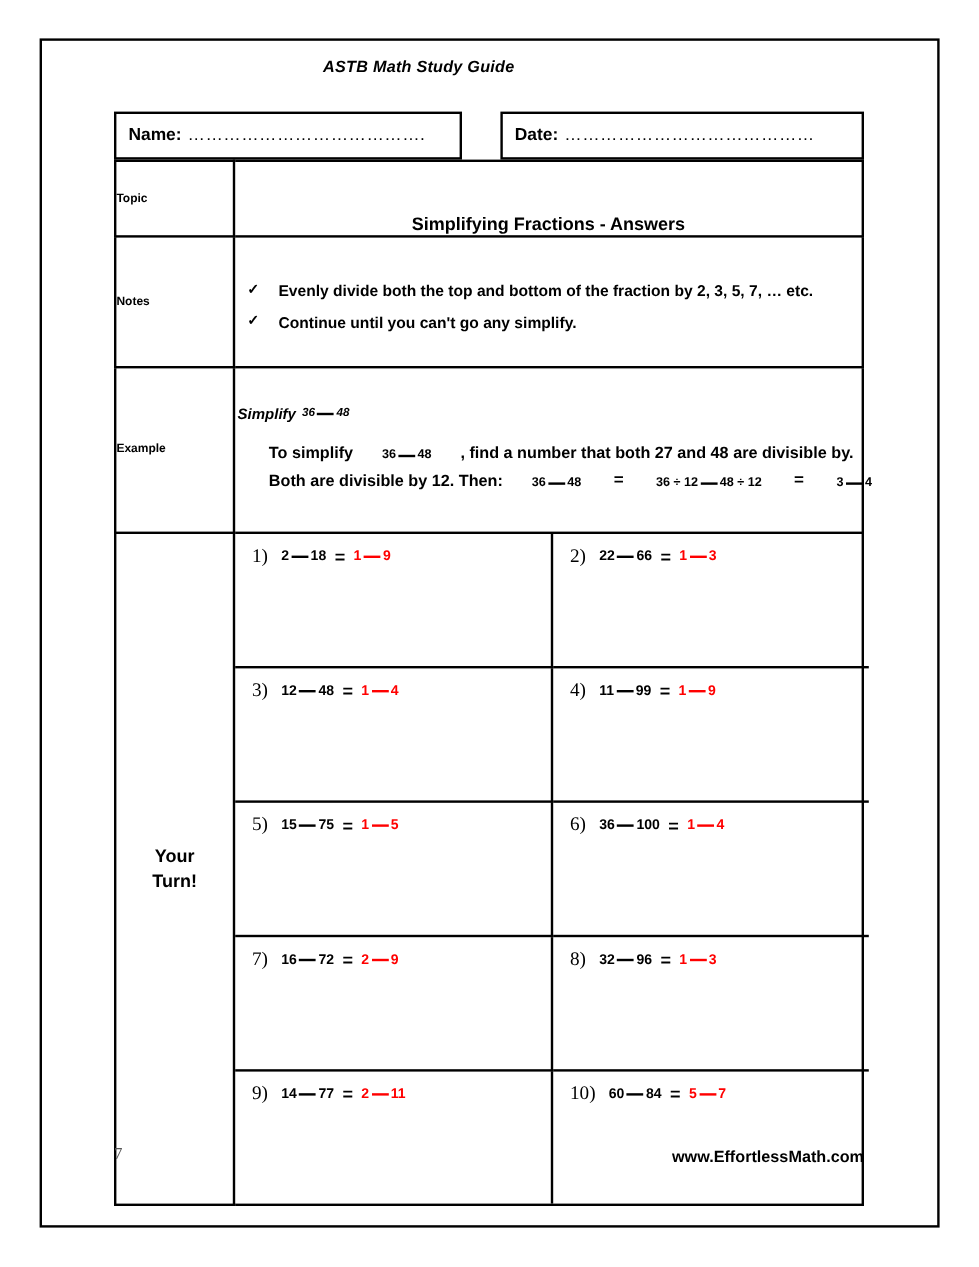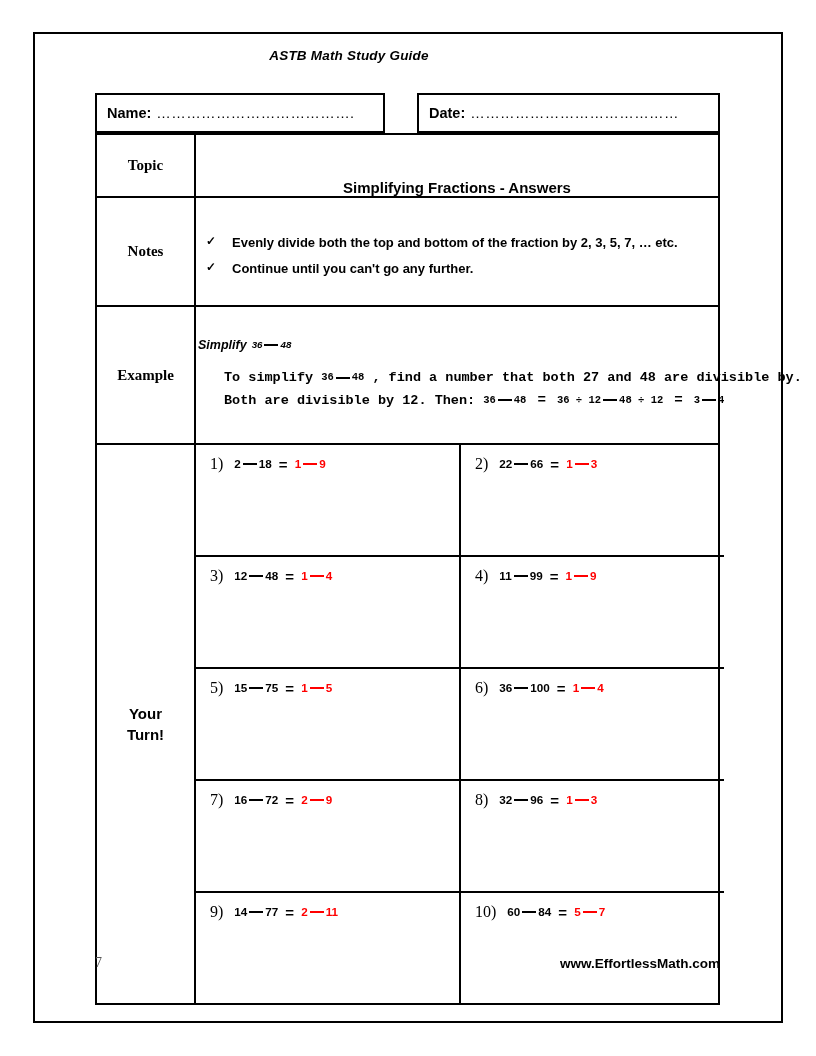--- a/index.html
+++ b/index.html
@@ -82,25 +82,23 @@
     border-collapse: collapse;
     table-layout: fixed;
   }
   .main-table td {
     border: 2px solid #000000;
     vertical-align: middle;
     padding: 0;
   }
   .label-cell {
     width: 97px;
-    text-align: center;
-    font-weight: bold;
-    font-size: 15px;
+    font-weight: bold;
+    font-size: 10px;
     line-height: 1.35;
-    font-family: Liberation Serif, serif;
   }
   .content-cell {
     padding: 6px 10px;
   }
 
   
   .topic-row td { height: 36px; }
   .topic-title {
     text-align: center;
     font-weight: bold;
@@ -140,26 +138,25 @@
     gap: 1px;
     padding: 3px 0 0 2px;
   }
   .ex-body {
     padding: 18px 0 0 28px;
     font-size: 13.5px;
     font-weight: bold;
   }
   .ex-line {
     display: flex;
-    align-items: center;
+    align-items: flex-end;
     flex-wrap: nowrap;
-    gap: 4px;
+    gap: 20px;
     margin-bottom: 7px;
     white-space: nowrap;
-    font-family: Liberation Mono, monospace;
   }
 
   
   .frac {
     display: inline-flex;
     flex-direction: row;
     align-items: center;
     vertical-align: middle;
     line-height: 1.04;
     margin: 0 2px;
@@ -287,21 +284,21 @@
     <tr class="notes-row">
       <td class="label-cell">Notes</td>
       <td class="content-cell">
         <div class="notes-list">
           <div class="note-item">
             <span class="note-check">✓</span>
             <span class="note-text">Evenly divide both the top and bottom of the fraction by 2, 3, 5, 7, … etc.</span>
           </div>
           <div class="note-item">
             <span class="note-check">✓</span>
-            <span class="note-text">Continue until you can't go any further.</span>
+            <span class="note-text">Continue until you can't go any simplify.</span>
           </div>
         </div>
       </td>
     </tr>
 
     <tr class="example-row">
       <td class="label-cell">Example</td>
       <td class="content-cell">
         <div class="ex-head">
           <span>Simplify</span>

